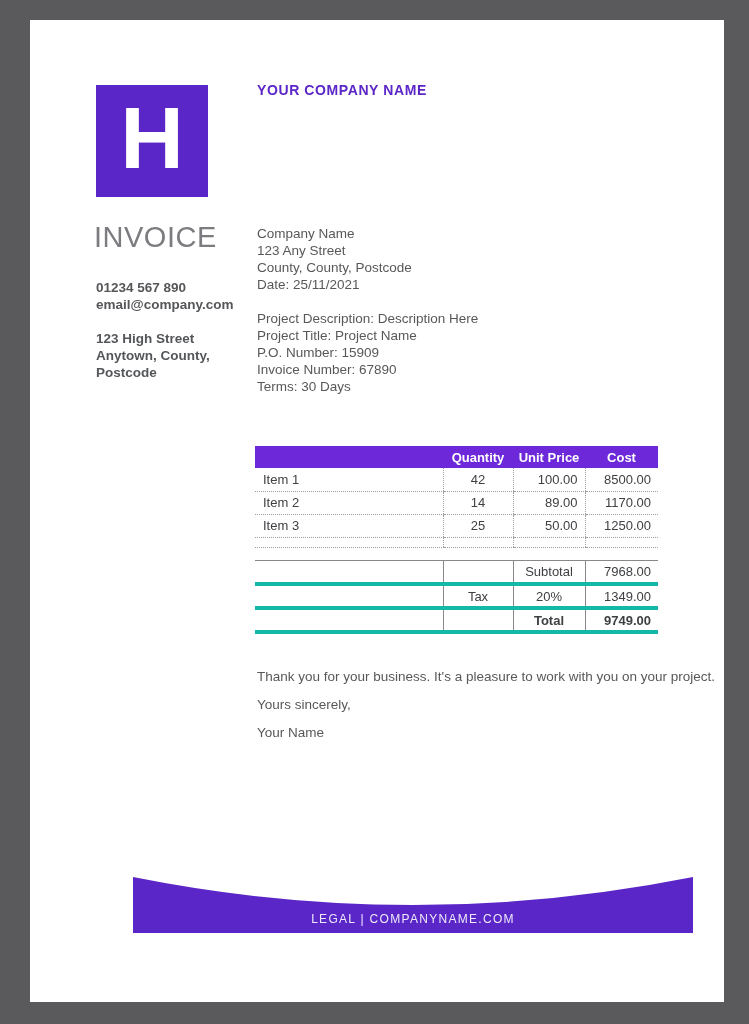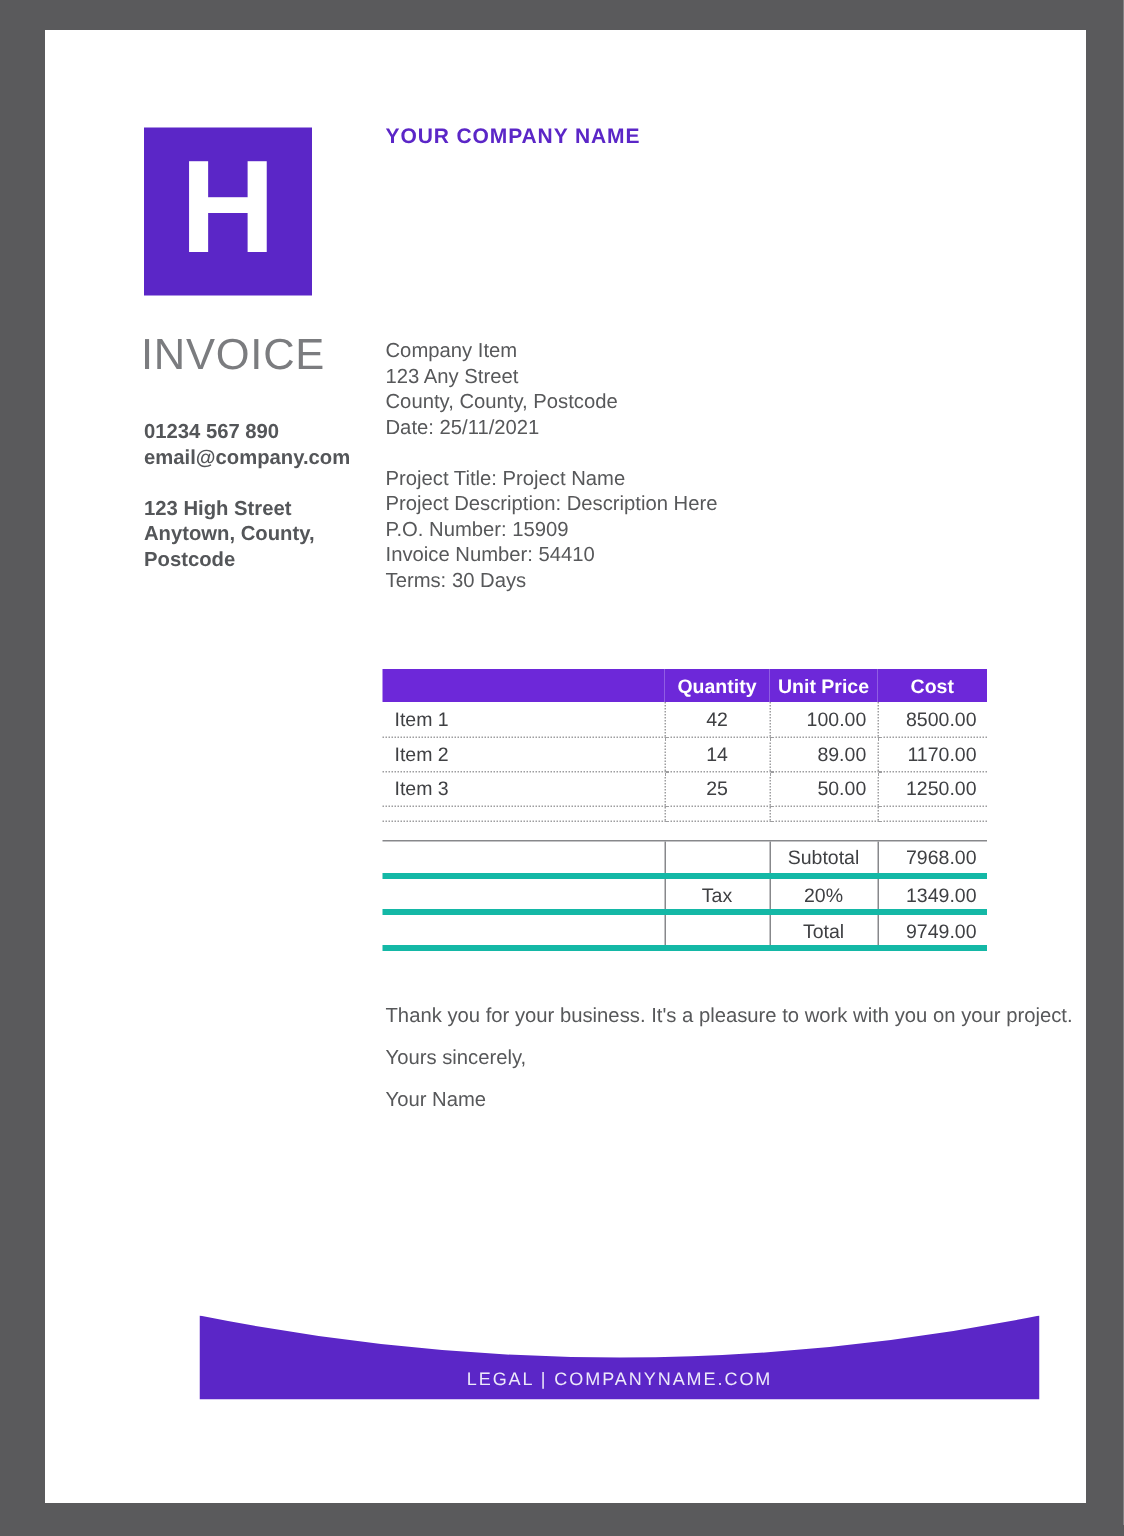--- a/index.html
+++ b/index.html
@@ -58,21 +58,21 @@
   .item-row td + td { border-left: 1px dotted #9E9EA0; }
   .empty-row td { height: 10px; border-bottom: 1px dotted #9E9EA0; }
   .empty-row td + td { border-left: 1px dotted #9E9EA0; }
   .spacer-row td { height: 13px; border: none; }
   .sum-row td { height: 24px; border-bottom: 4px solid #14b8a6; }
   .sum-row td + td { border-left: 1px solid #87888B; }
   .sum-row-first td { border-top: 1px solid #87888B; }
   .al { text-align: left; padding-left: 8px; }
   .ac { text-align: center; }
   .ar { text-align: right; padding-right: 7px; }
-  .b  { font-weight: 400; }
+  .b  { font-weight: 700; }
   
   .thanks-line   { position: absolute; left: 227px; top: 648px; }
   .signoff-line  { position: absolute; left: 227px; top: 676px; }
   .signname-line { position: absolute; left: 227px; top: 704px; }
   
   .footer-band {
     position: absolute; left: 67px; top: 857px;
     width: 560px; height: 56px; margin-left: 36px;
   }
   .footer-band svg { position: absolute; left: 0; top: 0; display: block; }
@@ -100,31 +100,31 @@
     <div>email@company.com</div>
   </div>
 
   <div class="contact-address-block txt bold-gray">
     <div>123 High Street</div>
     <div>Anytown, County,</div>
     <div>Postcode</div>
   </div>
 
   <div class="recipient-block txt">
-    <div>Company Item</div>
+    <div>Company Name</div>
     <div>123 Any Street</div>
     <div>County, County, Postcode</div>
     <div>Date: 25/11/2021</div>
   </div>
 
   <div class="project-block txt">
+    <div>Project Description: Description Here</div>
     <div>Project Title: Project Name</div>
-    <div>Project Description: Description Here</div>
     <div>P.O. Number: 15909</div>
-    <div>Invoice Number: 54410</div>
+    <div>Invoice Number: 67890</div>
     <div>Terms: 30 Days</div>
   </div>
 
   <div class="invoice-table-wrap">
     <table>
       <colgroup>
           <col class="c1">
           <col class="c2">
           <col class="c3">
           <col class="c4">

